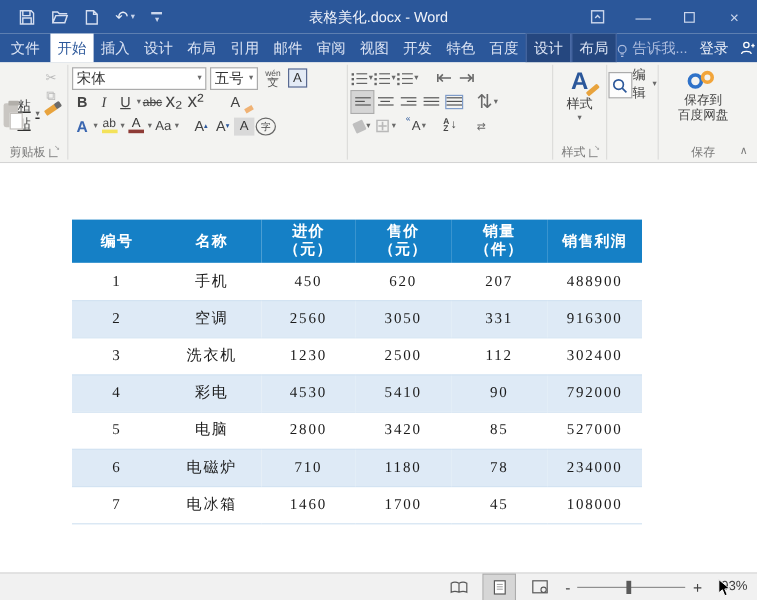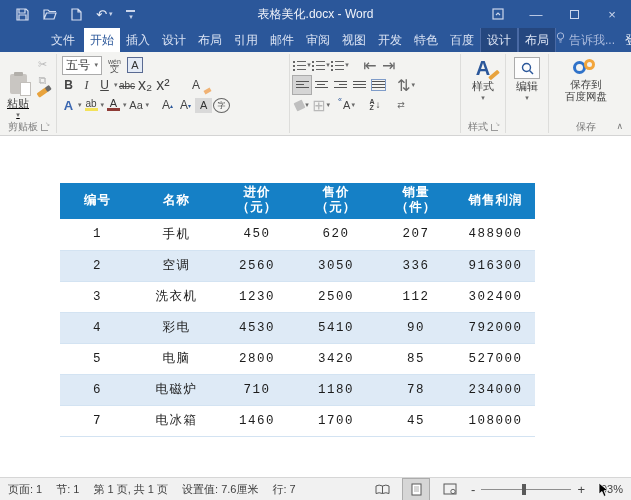--- a/index.html
+++ b/index.html
@@ -21,42 +21,42 @@
   .tiny-caret { font-size:7px; color:#C7D3EA; }
   .cust-qat { display:flex; flex-direction:column; align-items:center; line-height:5px; }
   .cust-qat .bar { width:9px; height:2px; background:#CBD6EC; margin-bottom:2px; }
 
   
   .tabrow { position:absolute; top:28px; left:0; right:0; height:24px; background:#2B579A;
             display:flex; align-items:stretch; color:#DCE4F4; font-size:12px; }
   .tab { display:flex; align-items:center; padding:0 6px; white-space:nowrap; cursor:default; }
   .tab.active { background:#FFFFFF; color:#2B579A; }
   .tab.contextual { background:#25477F; border-left:1px solid #4A6AA5; border-right:1px solid #4A6AA5; }
-  .tab.file { padding:0 9px;margin-left:42px; }
+  .tab.file { padding:0 9px; }
   .tabrow-right { margin-left:auto; display:flex; align-items:center; gap:10px; padding-right:4px; }
-  .tellme { display:flex; align-items:flex-start; gap:4px; color:#ABBBDD; white-space:nowrap; }
+  .tellme { display:flex; align-items:flex-end; gap:4px; color:#ABBBDD; white-space:nowrap; }
   .signin { color:#F0F3FA; white-space:nowrap; }
   .share { display:flex; align-items:center; gap:4px; color:#FFFFFF; white-space:nowrap; }
 
   
   .ribbon { position:absolute; top:52px; left:0; right:0; height:84px; background:#F3F3F1;
             border-bottom:1px solid #D4D4D4; display:flex; align-items:stretch; }
   .rgroup { position:relative; display:flex; flex-direction:column; padding:3px 3px 0 3px; }
   .gsep { width:1px; background:#DDDDDB; margin:2px 0; }
   .glabel { position:absolute; bottom:1px; left:0; right:0; display:flex; align-items:center;
             justify-content:center; gap:3px; font-size:10px; color:#7A7A7A; }
   .gbody { flex:1; display:flex; }
   .icon-gray { color:#6A6A6A; }
   .icon-dis { color:#B9B9B9; }
   .drop { font-size:7px; color:#6A6A6A; }
   .btn { display:inline-flex; align-items:center; justify-content:center; cursor:default; }
 
   
   .g-clip { width:56px; }
-  .paste-big { display:flex; flex-direction:column; align-items:center; width:30px;text-decoration:underline; }
+  .paste-big { display:flex; flex-direction:row; align-items:center; width:30px;text-decoration:underline; }
   .clip-icon { position:relative; width:17px; height:20px; background:#C9C6C2; border-radius:2px; margin-top:2px; }
   .clip-icon .tab-top { position:absolute; top:-2px; left:4px; width:9px; height:4px; background:#B2AFAa; border-radius:1px; }
   .clip-icon .page { position:absolute; right:-4px; bottom:-2px; width:11px; height:14px; background:#FFFFFF; border:1px solid #C2BFBB; }
   .paste-label { font-size:11px; color:#444; margin-top:2px; }
   .clip-col { display:flex; flex-direction:column; align-items:center; gap:3px; margin-left:4px; padding-top:3px; }
   .fmt-brush { width:11px; height:5px; background:#E8A33D; border-radius:1px; transform:rotate(-35deg); position:relative; }
   .fmt-brush:after { content:""; position:absolute; right:-4px; top:0; width:5px; height:5px; background:#6B6B6B; border-radius:1px; }
 
   
   .g-font { width:232px; }
@@ -128,21 +128,21 @@
   .baidu .r1 { position:absolute; left:2px; top:3px; width:13px; height:13px; border:3.5px solid #2F72C9; border-radius:50%; }
   .baidu .r2 { position:absolute; left:13px; top:1px; width:11px; height:11px; border:3px solid #F2A53B; border-radius:50%; }
   .save-txt { font-size:10.5px; color:#444; line-height:12px; text-align:center; }
   .collapse { position:absolute; right:8px; bottom:4px; color:#7A7A7A; font-size:9px; }
   .launch { display:inline-block; width:7px; height:7px; border-left:1px solid #9A9A9A; border-bottom:1px solid #9A9A9A; position:relative; }
   .launch:after { content:"↘"; position:absolute; right:-2px; top:-4px; font-size:6px; color:#9A9A9A; }
 
   
   .doc { position:absolute; top:136px; left:0; right:0; height:341px; background:#FFFFFF; }
   table.word { border-collapse:collapse; margin:47px 0 0 60px; width:475px; table-layout:fixed;
-               font-family:Liberation Mono, monospace; }
+               font-family:Liberation Serif, serif; }
   table.word col:nth-child(1){width:75px;} table.word col:nth-child(2){width:83px;}
   table.word col:nth-child(3){width:78px;} table.word col:nth-child(4){width:80px;}
   table.word col:nth-child(5){width:80px;} table.word col:nth-child(6){width:79px;}
   table.word th { background:#1580C6; color:#fff; font-weight:bold; font-size:12.5px; height:36px;
                   text-align:center; vertical-align:middle; line-height:15px; letter-spacing:1px; }
   table.word td { height:31px; text-align:center; font-size:12.5px; color:#1C1C1C;
                   border-bottom:1px solid #D3E3F2; letter-spacing:1.5px; }
   table.word tr.band td { background:#DEEAF6; }
 
   
@@ -265,20 +265,24 @@
       </div>
       <div class="glabel">
           <span>剪贴板</span>
           <span class="launch"></span>
         </div>
     </div>
     <div class="gsep"></div>
 
     <div class="rgroup g-font">
       <div class="frow">
+        <span class="combo c-font">
+          <span>宋体</span>
+            <span class="drop">▾</span>
+        </span>
         <span class="combo c-size">
           <span>五号</span>
             <span class="drop">▾</span>
         </span>
         <span class="phon">
           <span class="p1">wén</span>
             <span class="p2">文</span>
         </span>
         <span class="charborder">A</span>
       </div>
@@ -401,21 +405,21 @@
         <span class="drop">▾</span>
       </div>
       <div class="glabel">
           <span>样式</span>
           <span class="launch"></span>
         </div>
     </div>
     <div class="gsep"></div>
 
     <div class="rgroup g-edit">
-      <div class="btn" style="flex-direction:column">
+      <div class="btn" style="flex-direction:row">
         <span class="edit-iconbox">
           <svg width="13" height="13" viewBox="0 0 13 13">
               <circle cx="5.5" cy="5.5" r="4" fill="none" stroke="#2B579A" stroke-width="1.4"></circle>
               <path d="M8.5 8.5 L12 12" stroke="#2B579A" stroke-width="1.4"></path>
             </svg>
         </span>
         <span class="small-label">编辑</span>
         <span class="drop">▾</span>
       </div>
     </div>
@@ -464,21 +468,21 @@
             <td>450</td>
             <td>620</td>
             <td>207</td>
             <td>488900</td>
           </tr>
           <tr class="band">
             <td>2</td>
             <td>空调</td>
             <td>2560</td>
             <td>3050</td>
-            <td>336</td>
+            <td>331</td>
             <td>916300</td>
           </tr>
           <tr class="">
             <td>3</td>
             <td>洗衣机</td>
             <td>1230</td>
             <td>2500</td>
             <td>112</td>
             <td>302400</td>
           </tr>
@@ -512,27 +516,20 @@
             <td>1460</td>
             <td>1700</td>
             <td>45</td>
             <td>108000</td>
           </tr>
         </tbody>
     </table>
   </div>
 
   <div class="statusbar">
-    <div class="sb-left">
-      <span class="sb-item">页面: 1</span>
-      <span class="sb-item">节: 1</span>
-      <span class="sb-item">第 1 页, 共 1 页</span>
-      <span class="sb-item">设置值: 7.6厘米</span>
-      <span class="sb-item">行: 7</span>
-    </div>
     <div class="sb-right">
       <span class="viewbtn">
         <svg width="15" height="11" viewBox="0 0 15 11">
             <path d="M1 2 Q4 0.2 7.5 2 Q11 0.2 14 2 V9.5 Q11 8 7.5 9.5 Q4 8 1 9.5 Z M7.5 2 V9.5" fill="none" stroke="#585858" stroke-width="1"></path>
           </svg>
       </span>
       <span class="viewbtn active">
         <svg width="11" height="13" viewBox="0 0 11 13">
             <rect x="1" y="1" width="9" height="11" fill="#fff" stroke="#585858" stroke-width="1"></rect>
             <path d="M3 4 h5 M3 6 h5 M3 8 h5" stroke="#9A9A9A" stroke-width="0.8"></path>

